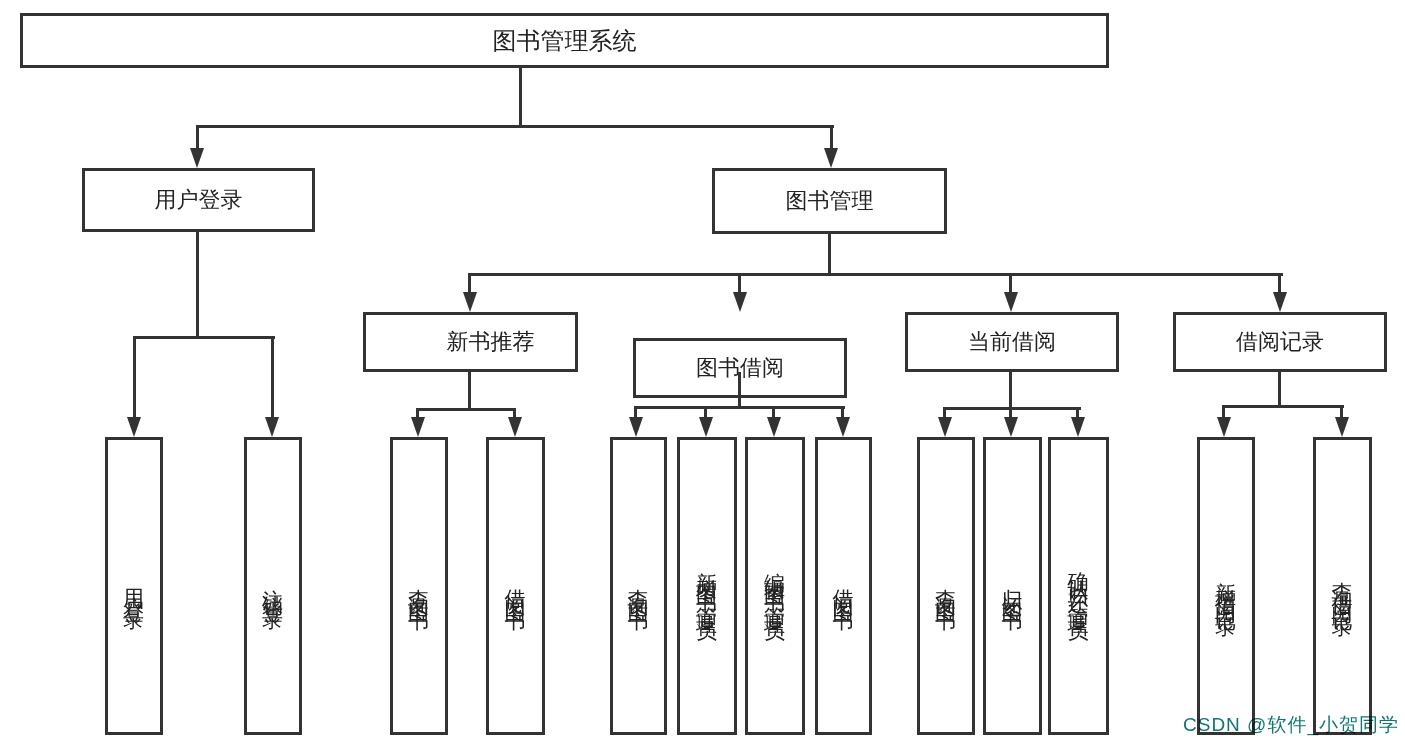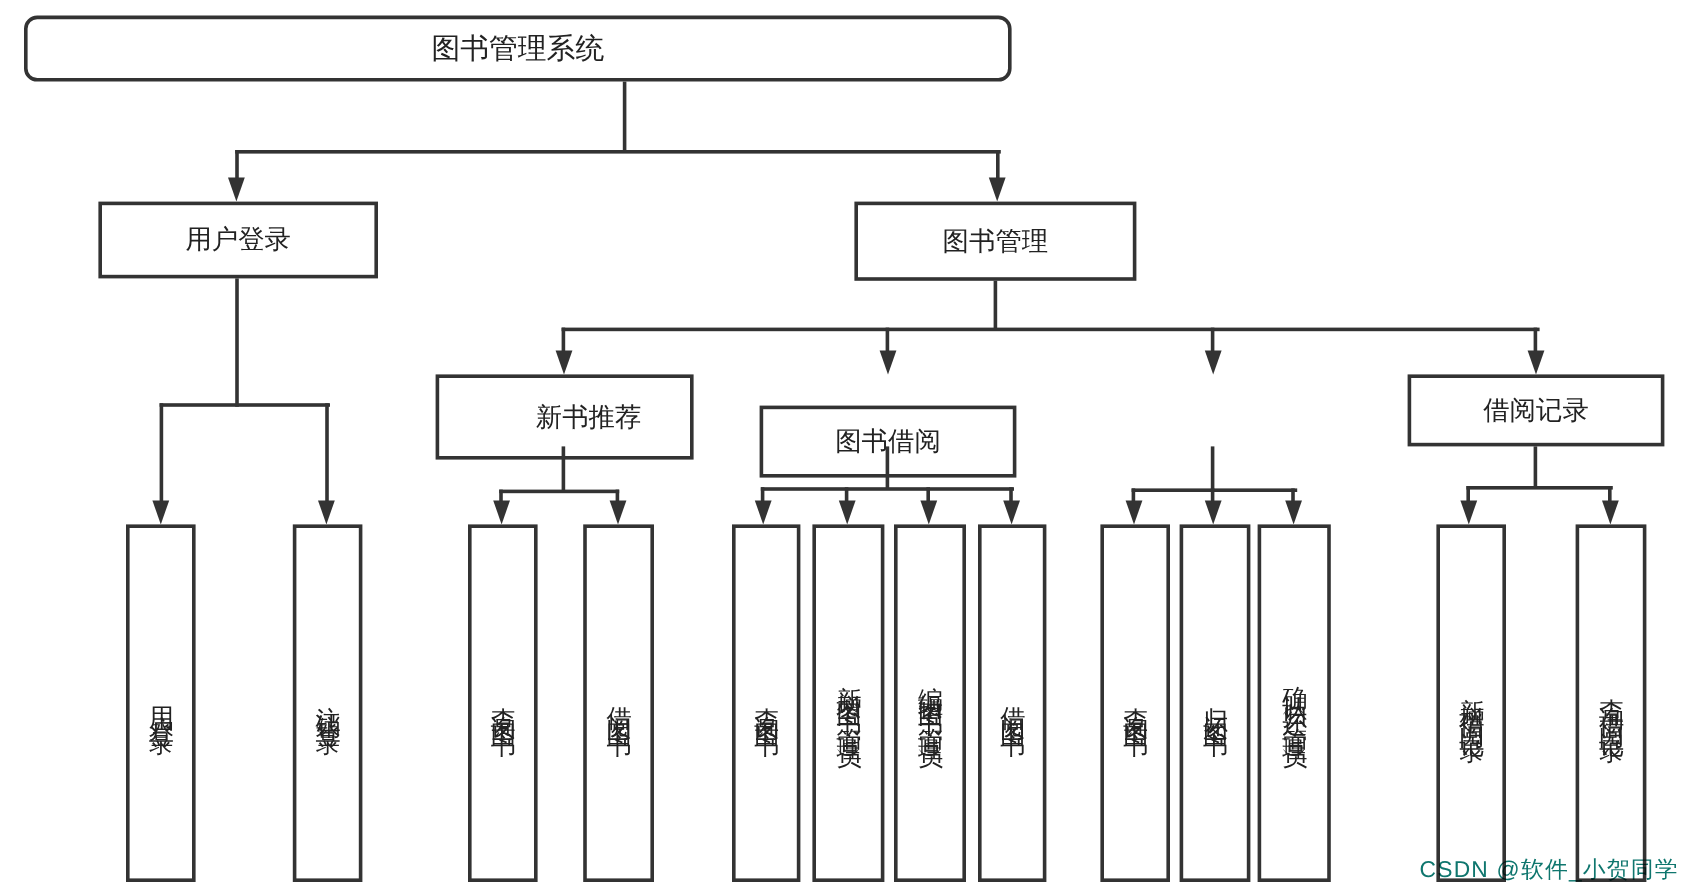--- a/index.html
+++ b/index.html
@@ -54,21 +54,21 @@
     white-space:nowrap;
     mix-blend-mode:multiply;
     z-index:10;
   }
 </style>
 </head>
 <body>
 
 <div class="diagram">
 
-  <div class="box" style="left:20px;top:13px;width:823px;height:55px;font-size:24px;border-radius:11px;">图书管理系统</div>
+  <div class="box" style="left:20px;top:13px;width:1089px;height:55px;font-size:24px;">图书管理系统</div>
 
   <div class="ln" style="left:519px;top:68px;width:3px;height:59px;"></div>
   <div class="ln" style="left:196px;top:125px;width:638px;height:3px;"></div>
   <div class="ln" style="left:196px;top:125px;width:3px;height:25px;"></div>
   <div class="arrowhead" style="left:190px;top:148px;"></div>
   <div class="ln" style="left:830px;top:125px;width:3px;height:25px;"></div>
   <div class="arrowhead" style="left:824px;top:148px;"></div>
 
   <div class="box" style="left:82px;top:168px;width:233px;height:64px;">用户登录</div>
   <div class="box" style="left:712px;top:168px;width:235px;height:66px;">图书管理</div>
@@ -84,22 +84,23 @@
   <div class="ln" style="left:468px;top:273px;width:815px;height:3px;"></div>
   <div class="ln" style="left:468px;top:273px;width:3px;height:22px;"></div>
   <div class="arrowhead" style="left:463px;top:292px;"></div>
   <div class="ln" style="left:738px;top:273px;width:3px;height:22px;"></div>
   <div class="arrowhead" style="left:733px;top:292px;"></div>
   <div class="ln" style="left:1009px;top:273px;width:3px;height:22px;"></div>
   <div class="arrowhead" style="left:1004px;top:292px;"></div>
   <div class="ln" style="left:1278px;top:273px;width:3px;height:22px;"></div>
   <div class="arrowhead" style="left:1273px;top:292px;"></div>
 
-  <div class="box" style="left:363px;top:312px;width:215px;height:71px;padding-left:40px;">新书推荐</div>
+  <div class="box" style="left:363px;top:312px;width:215px;height:60px;padding-left:40px;">新书推荐</div>
   <div class="box" style="left:633px;top:312px;width:214px;height:60px;margin-top:26px;">图书借阅</div>
+  <div class="box" style="left:905px;top:312px;width:214px;height:60px;">当前借阅</div>
   <div class="box" style="left:1173px;top:312px;width:214px;height:60px;font-family:Liberation Serif, serif;">借阅记录</div>
 
   <div class="ln" style="left:468px;top:372px;width:3px;height:38px;"></div>
   <div class="ln" style="left:416px;top:408px;width:100px;height:3px;"></div>
   <div class="ln" style="left:416px;top:408px;width:3px;height:12px;"></div>
   <div class="arrowhead" style="left:411px;top:417px;"></div>
   <div class="ln" style="left:513px;top:408px;width:3px;height:12px;"></div>
   <div class="arrowhead" style="left:508px;top:417px;"></div>
 
   <div class="ln" style="left:738px;top:372px;width:3px;height:36px;"></div>

